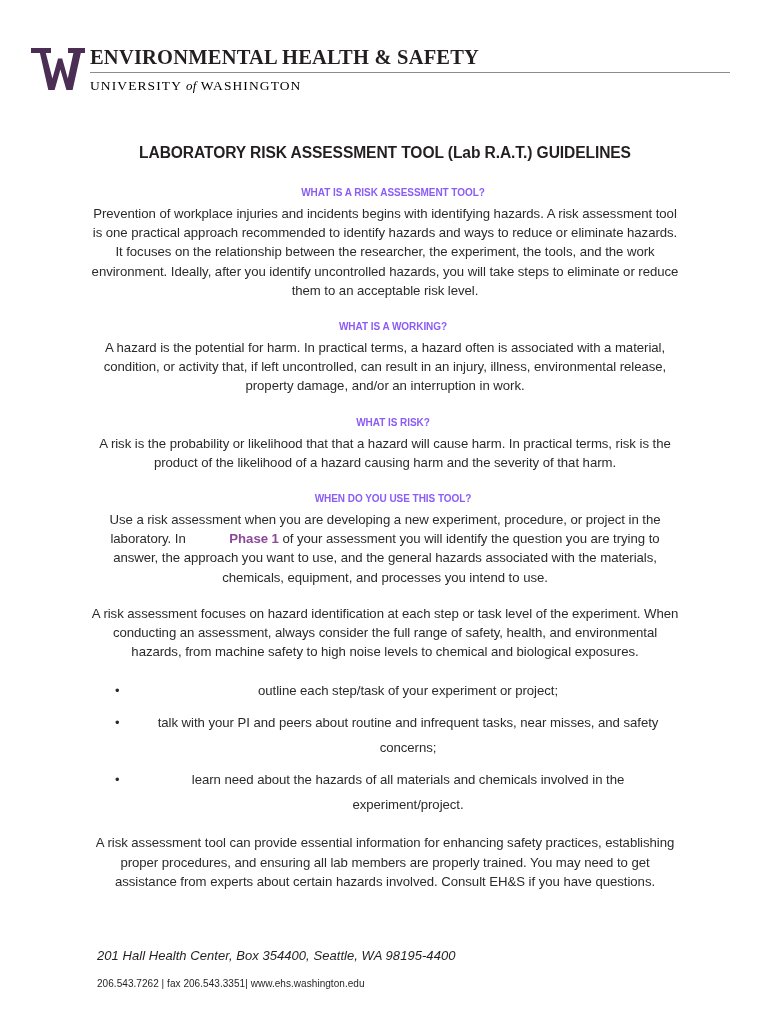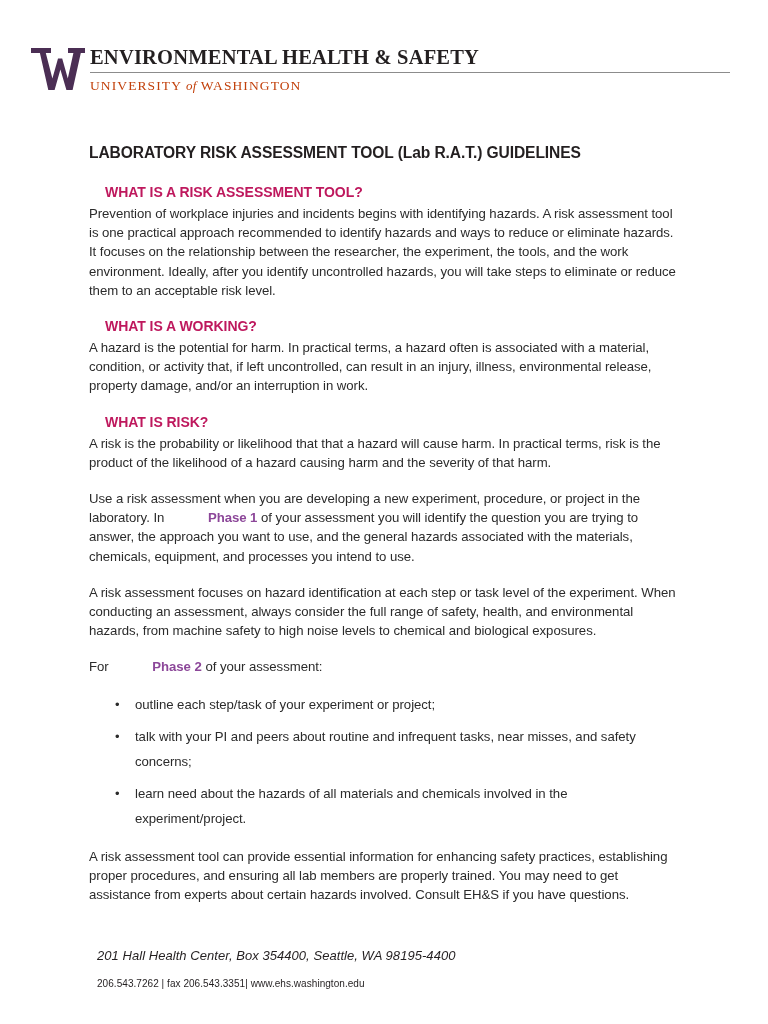--- a/index.html
+++ b/index.html
@@ -61,52 +61,53 @@
     width: 640px;
     height: 1px;
     background: #8c8c8c;
     margin-top: 2px;
     margin-bottom: 4px;
   }
   .org-sub {
     font-family: "Liberation Serif", serif;
     font-size: 13.5px;
     letter-spacing: 1.1px;
-    color: #c2410c;
+    color: #000000;
     line-height: 18px;
     white-space: nowrap;
   }
   .org-sub .of {
     font-style: italic;
     letter-spacing: 0.2px;
     text-transform: lowercase;
     font-size: 13px;
   }
 
   
   .content {
     position: absolute;
     left: 89px;
     top: 143px;
     width: 592px;
+    text-align: center;
   }
 
   .doc-title {
     font-size: 15.6px;
     font-weight: bold;
     color: #231f20;
     line-height: 20px;
     margin: 0 0 20px 0;
     letter-spacing: -0.1px;
   }
 
   h2.section-heading {
-    font-size: 14px;
-    font-weight: bold;
-    color: #be185d;
+    font-size: 10px;
+    font-weight: bold;
+    color: #8b5cf6;
     margin: 0 0 2px 16px;
     line-height: 19px;
     letter-spacing: -0.05px;
   }
 
   p.body-text {
     font-size: 13.2px;
     line-height: 19.2px;
     color: #2b2b2b;
     margin: 0 0 17px 0;
@@ -234,25 +235,25 @@
 
     <h2 class="section-heading">WHAT IS A RISK ASSESSMENT TOOL?</h2>
     <p class="body-text">Prevention of workplace injuries and incidents begins with identifying hazards. A risk assessment tool is one practical approach recommended to identify hazards and ways to reduce or eliminate hazards. It focuses on the relationship between the researcher, the experiment, the tools, and the work environment. Ideally, after you identify uncontrolled hazards, you will take steps to eliminate or reduce them to an acceptable risk level.</p>
 
     <h2 class="section-heading">WHAT IS A WORKING?</h2>
     <p class="body-text">A hazard is the potential for harm. In practical terms, a hazard often is associated with a material, condition, or activity that, if left uncontrolled, can result in an injury, illness, environmental release, property damage, and/or an interruption in work.</p>
 
     <h2 class="section-heading">WHAT IS RISK?</h2>
     <p class="body-text">A risk is the probability or likelihood that that a hazard will cause harm. In practical terms, risk is the product of the likelihood of a hazard causing harm and the severity of that harm.</p>
 
+    <h2 class="section-heading">WHEN DO YOU USE THIS TOOL?</h2>
     <p class="body-text"><span>Use a risk assessment when you are developing a new experiment, procedure, or project in the laboratory. In </span><span class="phase">Phase 1</span><span> of your assessment you will identify the question you are trying to answer, the approach you want to use, and the general hazards associated with the materials, chemicals, equipment, and processes you intend to use.</span></p>
 
     <p class="body-text">A risk assessment focuses on hazard identification at each step or task level of the experiment. When conducting an assessment, always consider the full range of safety, health, and environmental hazards, from machine safety to high noise levels to chemical and biological exposures.</p>
 
-    <p class="body-text tight"><span>For </span><span class="phase">Phase 2</span><span> of your assessment:</span></p>
 
     <ul class="bullet-list">
       <li><span class="bullet-dot">•</span><span>outline each step/task of your experiment or project;</span></li>
       <li><span class="bullet-dot">•</span><span>talk with your PI and peers about routine and infrequent tasks, near misses, and safety concerns;</span></li>
       <li><span class="bullet-dot">•</span><span>learn need about the hazards of all materials and chemicals involved in the experiment/project.</span></li>
     </ul>
 
     <p class="body-text">A risk assessment tool can provide essential information for enhancing safety practices, establishing proper procedures, and ensuring all lab members are properly trained. You may need to get assistance from experts about certain hazards involved.  Consult EH&amp;S if you have questions.</p>
 
   </div>

